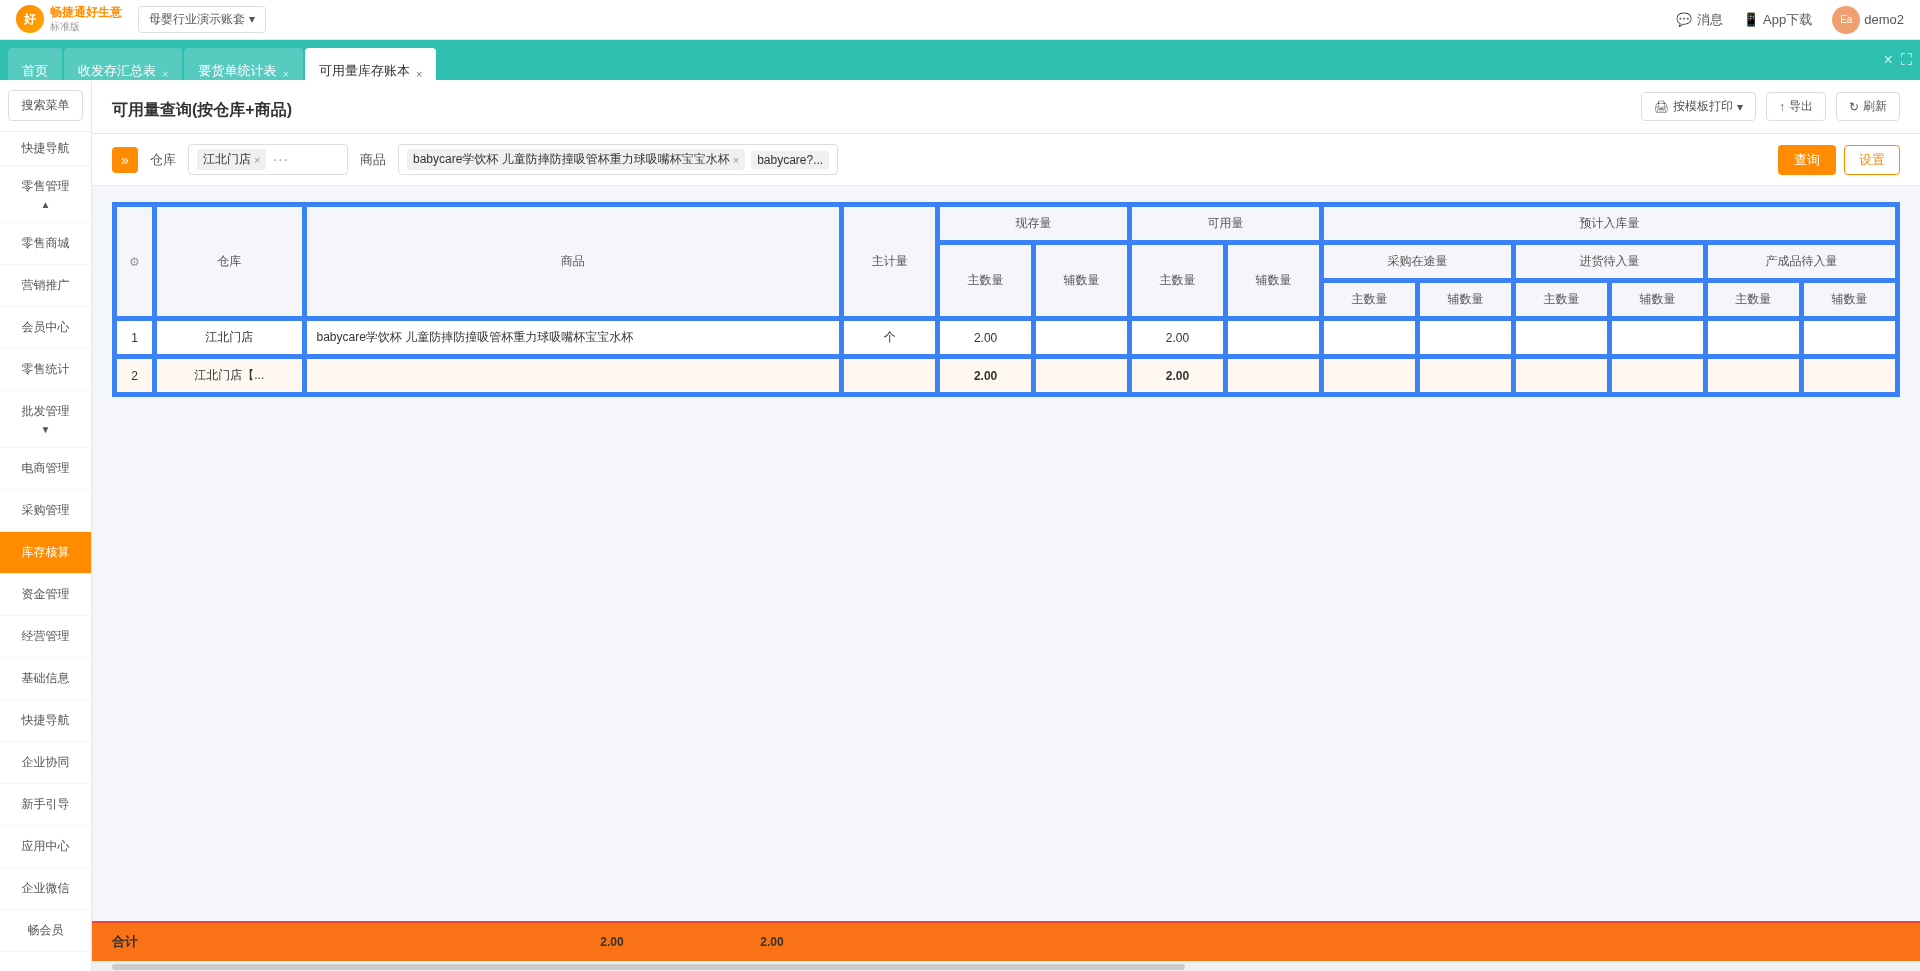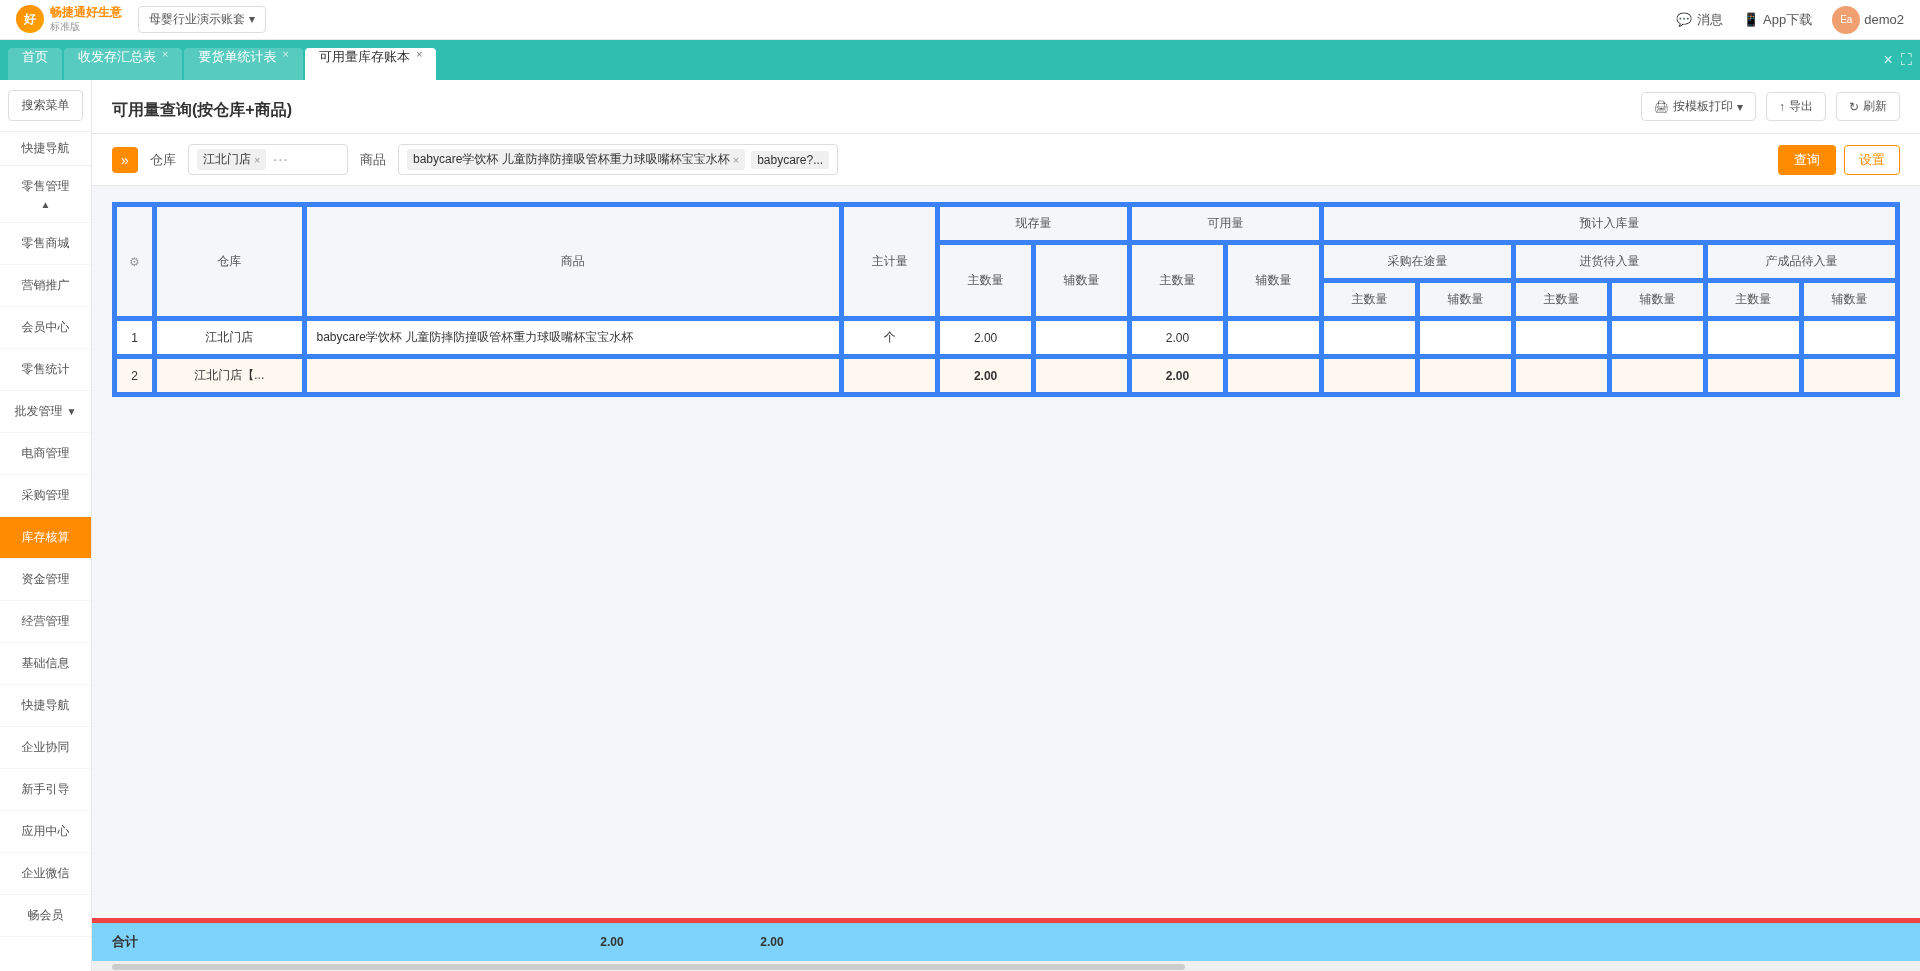--- a/index.html
+++ b/index.html
@@ -12,21 +12,21 @@
     .logo-icon { width: 28px; height: 28px; background: linear-gradient(135deg, #ff8c00, #ffa500); border-radius: 50%; display: flex; align-items: center; justify-content: center; color: white; font-size: 12px; font-weight: bold; }
     .logo-text { font-size: 12px; color: #ff8c00; font-weight: bold; line-height: 1.2; }
     .logo-sub { font-size: 10px; color: #999; }
     .industry-selector { display: flex; align-items: center; gap: 4px; padding: 4px 10px; border: 1px solid #ddd; border-radius: 4px; cursor: pointer; font-size: 12px; color: #555; margin-left: 8px; }
     .top-bar-right { display: flex; align-items: center; gap: 20px; font-size: 13px; color: #555; }
     .top-right-item { display: flex; align-items: center; gap: 4px; cursor: pointer; }
     .avatar { width: 28px; height: 28px; border-radius: 50%; background: #f0a070; display: flex; align-items: center; justify-content: center; font-size: 10px; color: white; overflow: hidden; }
 
     
     .tab-bar { height: 40px; background: #2ebfb0; display: flex; align-items: flex-end; padding: 0 8px; flex-shrink: 0; gap: 2px; position: relative; }
-    .tab { height: 32px; padding: 0 14px; display: flex; align-items: flex-start; gap: 6px; font-size: 13px; cursor: pointer; border-radius: 4px 4px 0 0; white-space: nowrap; }
+    .tab { height: 32px; padding: 0 14px; display: flex; align-items: flex-end; gap: 6px; font-size: 13px; cursor: pointer; border-radius: 4px 4px 0 0; white-space: nowrap; }
     .tab.active { background: #fff; color: #333; }
     .tab.inactive { background: rgba(255,255,255,0.2); color: #fff; }
     .tab-close { font-size: 11px; opacity: 0.7; cursor: pointer; }
     .tab-bar-actions { position: absolute; right: 8px; top: 50%; transform: translateY(-50%); display: flex; gap: 8px; }
     .tab-action-btn { color: white; font-size: 16px; cursor: pointer; opacity: 0.8; background: none; border: none; }
 
     
     .main-layout { display: flex; flex: 1; overflow: hidden; }
 
     
@@ -60,21 +60,21 @@
 
     
     .table-wrap { flex: 1; overflow: auto; padding: 16px 20px; }
     .data-table { width: 100%; border-collapse: collapse; background: #fff; }
     .data-table th, .data-table td { border: 5px solid #3b82f6; padding: 8px 10px; font-size: 12px; text-align: center; }
     .data-table th { background: #f5f6fa; color: #555; font-weight: normal; }
     .table-row-alt { background: #fff8f0; }
     .settings-icon { color: #999; }
 
     
-    .table-footer { background: #7dd3fc; padding: 10px 20px; border-top: 5px solid #ef4444; display: flex; align-items: center; flex-shrink: 0; }
+    .table-footer { background: #f97316; padding: 10px 20px; border-top: 2px solid #ef4444; display: flex; align-items: center; flex-shrink: 0; }
     .footer-label { font-size: 13px; color: #333; font-weight: 600; width: 160px; }
 
     
     ::-webkit-scrollbar { width: 6px; height: 6px; }
     ::-webkit-scrollbar-track { background: #f0f0f0; }
     ::-webkit-scrollbar-thumb { background: #ccc; border-radius: 3px; }
   </style>
 </head>
 <body>
 
@@ -147,21 +147,21 @@
     </div>
     <div class="sidebar-item">
       <span>营销推广</span>
     </div>
     <div class="sidebar-item">
       <span>会员中心</span>
     </div>
     <div class="sidebar-item">
       <span>零售统计</span>
     </div>
-    <div class="sidebar-item" style="flex-direction:row;justify-content:center;gap:4px">
+    <div class="sidebar-item" style="flex-direction:column;justify-content:center;gap:4px">
       <span>批发管理</span>
       <span style="font-size:10px">▼</span>
     </div>
     <div class="sidebar-item">
       <span>电商管理</span>
     </div>
     <div class="sidebar-item">
       <span>采购管理</span>
     </div>
     <div class="sidebar-item active">

